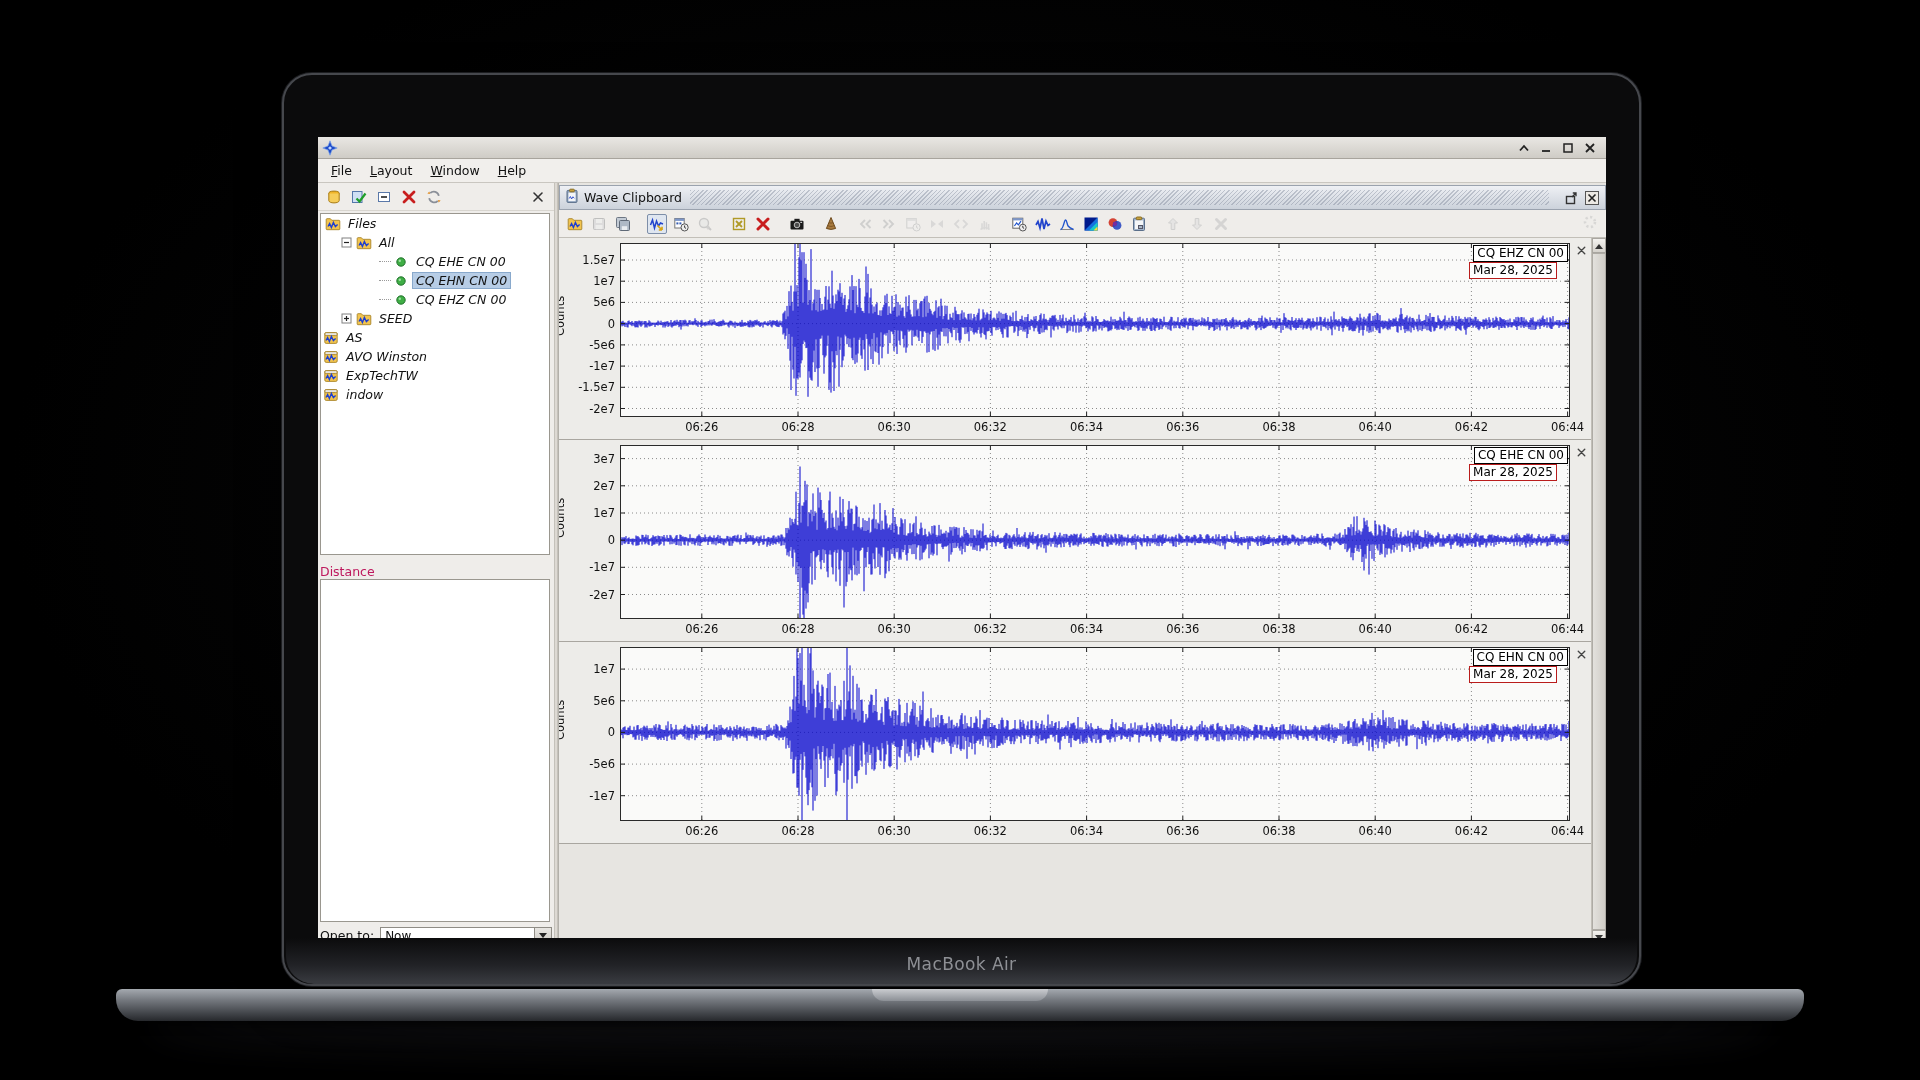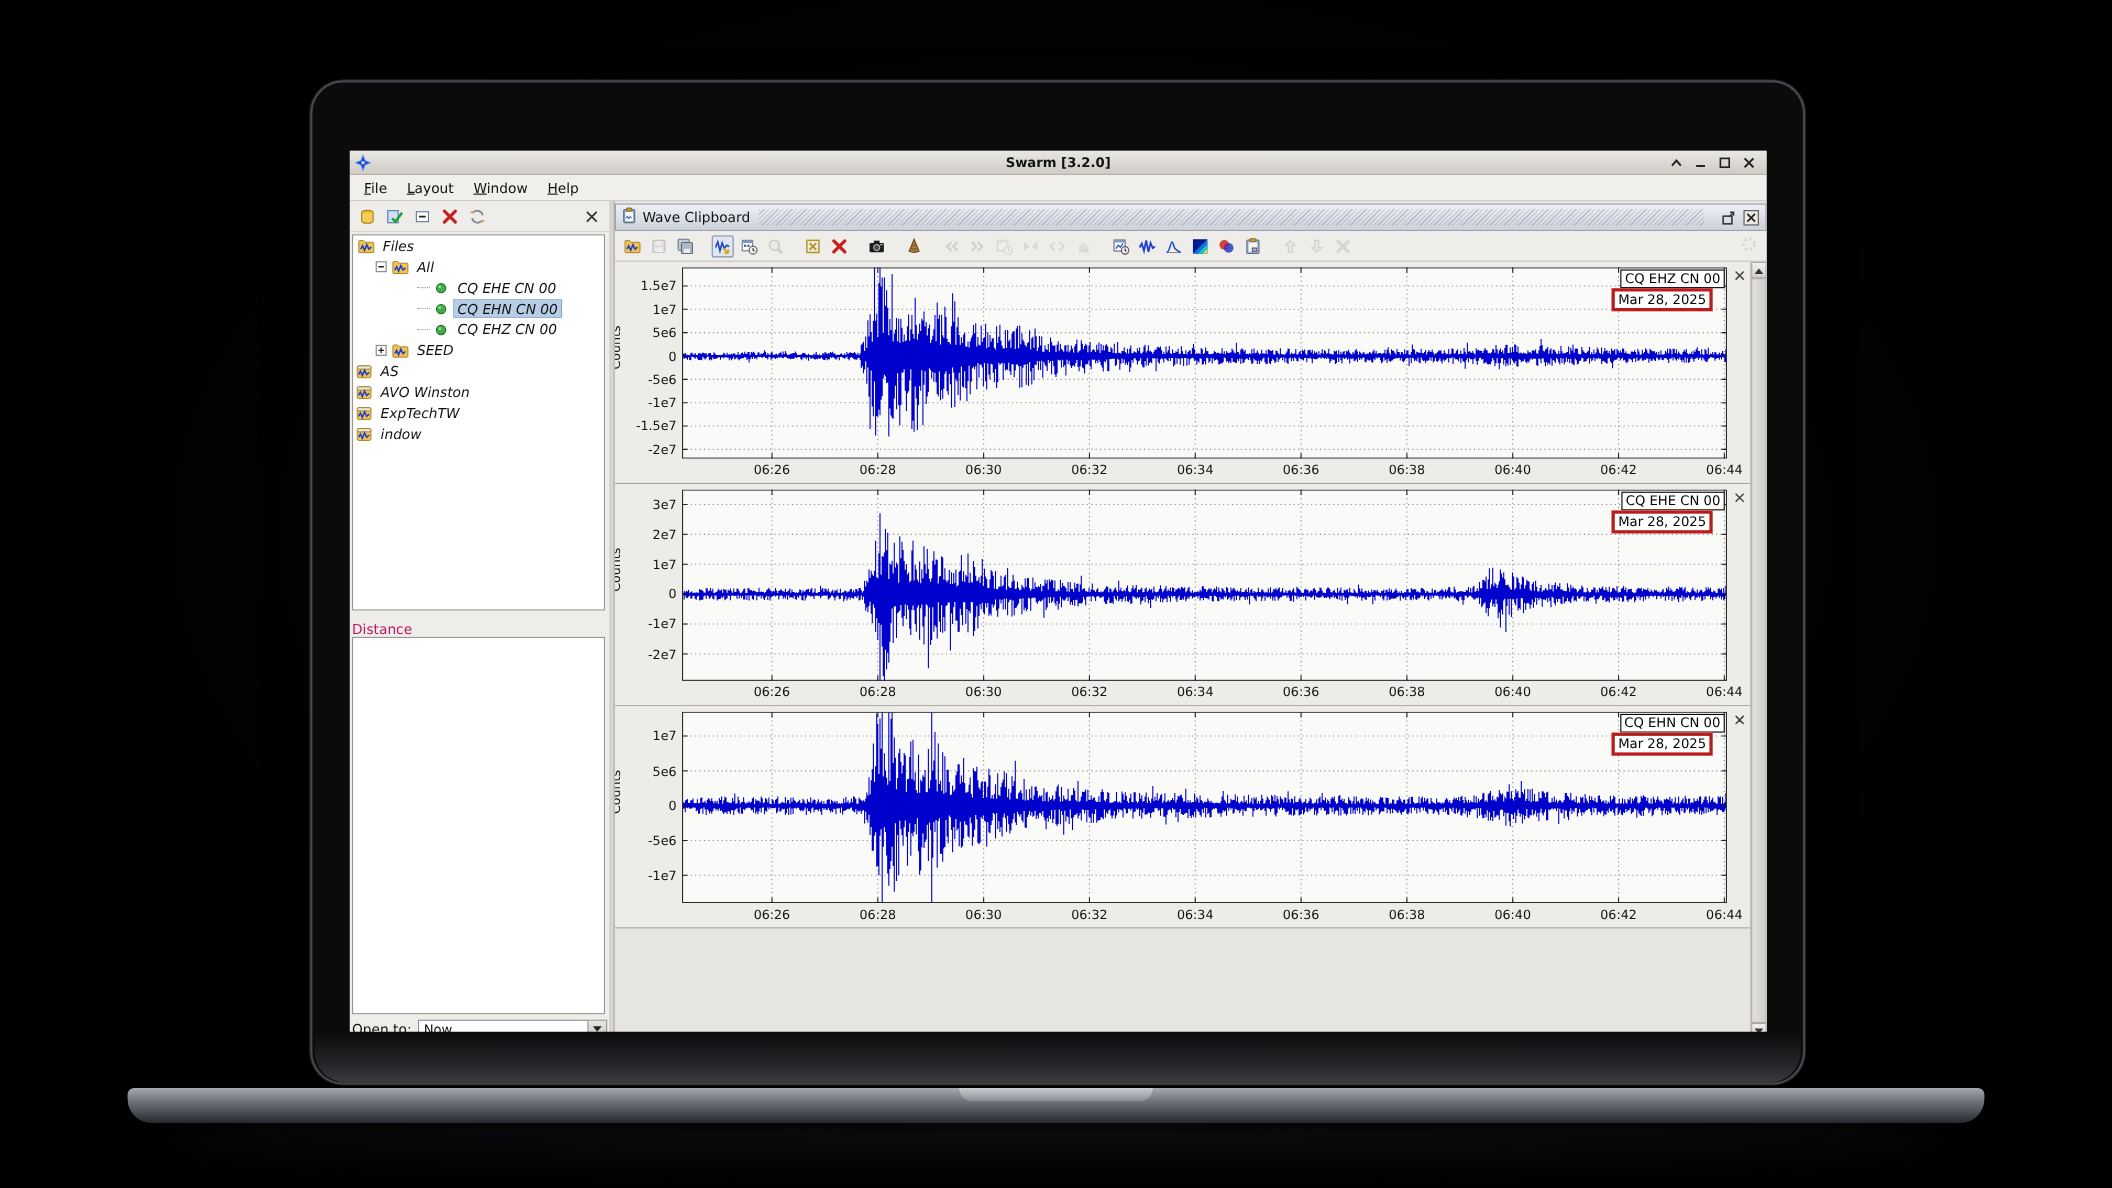--- a/index.html
+++ b/index.html
@@ -56,21 +56,21 @@
   .ctoolbar .gear-end{margin-left:auto;margin-right:2px;opacity:.5;}
   .wave-area{position:absolute;left:0;top:55px;right:0;bottom:0;background:#e7e5e1;}
   .rows{position:absolute;left:0;top:0;width:1033px;bottom:0;overflow:hidden;}
   .wave-row{position:relative;width:100%;height:202px;background:#edecе9;background:#edece9;border-bottom:1px solid #a9a6a0;}
   .plot{position:absolute;left:61px;top:5px;width:950px;height:174px;background:#fafaf9;}
   .plot svg{position:absolute;left:0;top:0;}
   .ylab{position:absolute;left:-6px;top:60px;width:14px;font-size:11.5px;color:#111;transform:rotate(-90deg);transform-origin:center;white-space:nowrap;}
   .ytick{position:absolute;width:42px;text-align:right;font-size:11.5px;color:#111;}
   .xtick{position:absolute;width:46px;text-align:center;font-size:11.5px;color:#111;top:182px;}
   .st-box{position:absolute;top:2px;right:2px;border:1px solid #000;background:rgba(255,255,255,.92);font-size:12px;padding:0 3px;line-height:15px;color:#000;}
-  .dt-box{position:absolute;top:19px;right:13px;border:3px solid #b91c1c;background:rgba(255,255,255,.92);font-size:12px;padding:0 3px;line-height:15px;color:#000;}
+  .dt-box{position:absolute;top:19px;right:13px;border:1px solid #b91c1c;background:rgba(255,255,255,.92);font-size:12px;padding:0 3px;line-height:15px;color:#000;}
   .row-close{position:absolute;left:1015px;top:5px;width:14px;height:14px;display:flex;align-items:center;justify-content:center;}
   
   .vscroll{position:absolute;right:0;top:0;width:15px;bottom:0;background:#eceae6;border-left:1px solid #c2bfb8;}
   .vs-btn{position:absolute;left:0;width:14px;height:15px;background:linear-gradient(#f4f2ef,#d5d2cc);border:1px solid #a9a6a0;display:flex;align-items:center;justify-content:center;}
   .vs-btn.up{top:0;} .vs-btn.down{bottom:0;}
   .vs-btn .tri-up{border:4px solid transparent;border-bottom:5px solid #333;margin-top:-3px;}
   .vs-btn .tri-down{border:4px solid transparent;border-top:5px solid #333;margin-bottom:-3px;}
   .vs-thumb{position:absolute;left:0;top:15px;width:14px;bottom:15px;background:linear-gradient(90deg,#e3e1dd,#d0cdc7);border:1px solid #aeaba5;}
 </style>
 </head>
@@ -79,21 +79,20 @@
 <div class="stage">
   <div class="floor-shadow"></div>
   <div class="lid">
     <div class="screen">
 
       <div class="titlebar">
         <span class="app-logo"><svg width="16" height="16" viewBox="0 0 16 16" xmlns="http://www.w3.org/2000/svg">
               <path d="M8 .8l2 5.2L15.2 8l-5.2 2L8 15.2 6 10 .8 8 6 6z" fill="#1d49c8" stroke="#79a4ea" stroke-width=".7"></path>
               <circle cx="8" cy="8" r="1.6" fill="#bcd6ff"></circle>
             </svg></span>
-        <span class="title">Swarm [3.2.0]</span>
         <span class="win-controls">
             <span class="win-btn">
               <svg width="16" height="16" viewBox="0 0 16 16" xmlns="http://www.w3.org/2000/svg">
                 <path d="M4 10.5L8 6l4 4.5" stroke="#222" stroke-width="1.8" fill="none"></path>
               </svg>
             </span>
             <span class="win-btn">
               <svg width="16" height="16" viewBox="0 0 16 16" xmlns="http://www.w3.org/2000/svg">
                 <path d="M4 11h8" stroke="#222" stroke-width="1.8"></path>
               </svg>
@@ -804,17 +803,18 @@
               <div class="vs-btn down">
                   <span class="tri-down"></span>
                 </div>
             </div>
           </div>
         </div>
       </div>
 
     </div>
     <div class="bottom-band"></div>
+    <div class="brand">MacBook Air</div>
   </div>
   <div class="base">
       <div class="scoop"></div>
     </div>
 </div>
 
 </body></html>

